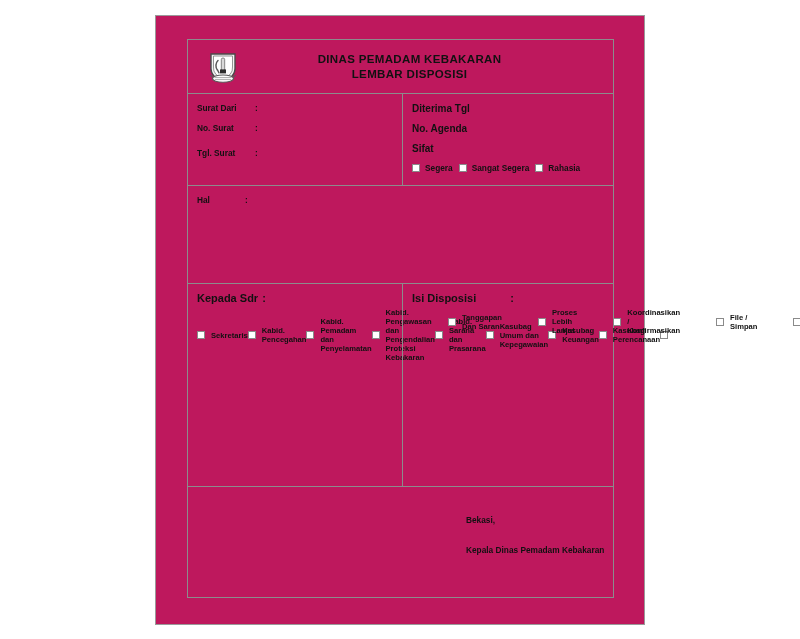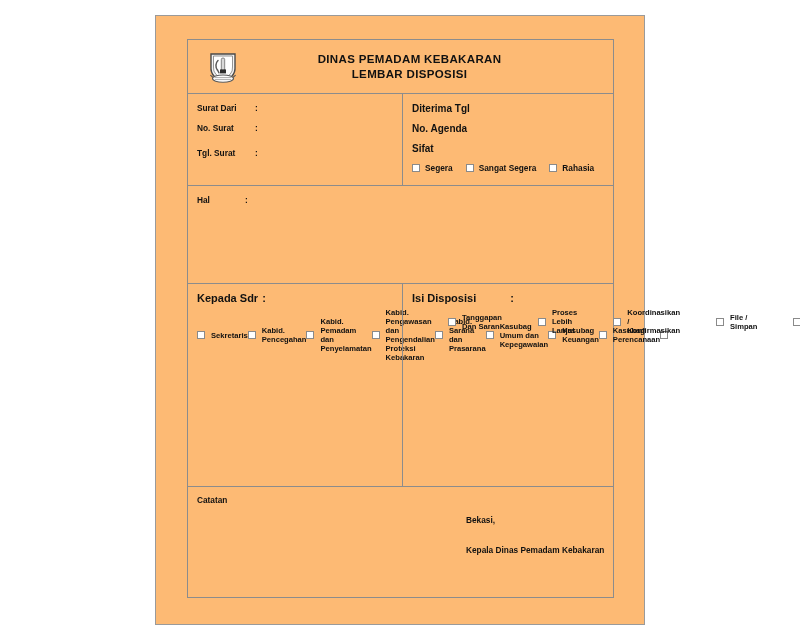--- a/index.html
+++ b/index.html
@@ -15,21 +15,21 @@
     overflow: hidden;
   }
 
   
   #page-sheet {
     position: absolute;
     left: 155px;
     top: 15px;
     width: 490px;
     height: 610px;
-    background: #fdba74;
+    background: #be185d;
     border: 1px solid #9a9a9a;
     box-sizing: border-box;
   }
 
   
   #form-table {
     position: absolute;
     left: 31px;
     top: 23px;
     width: 427px;
@@ -104,21 +104,21 @@
     margin-bottom: 9px;
     font-weight: bold;
     color: #111;
   }
   #tgl-surat-line { margin-top: 14px; }
 
   
   #sifat-options {
     display: flex;
     align-items: center;
-    gap: 13px;
+    gap: 6px;
     margin-top: 1px;
   }
   .sifat-option {
     display: flex;
     align-items: center;
     gap: 5px;
     font-size: 8.3px;
     font-weight: bold;
     color: #111;
   }
@@ -354,21 +354,20 @@
           <div class="check-item">
             <span class="cbox"></span>
             <span class="dotline"></span>
           </div>
         </div>
       </div>
     </div>
 
     <div class="row" id="catatan-row">
       <div class="cell" id="catatan-cell">
-        <div id="catatan-label">Catatan</div>
         <div id="signature-block">
           <div id="sign-place">Bekasi,</div>
           <div>Kepala Dinas Pemadam Kebakaran</div>
         </div>
       </div>
     </div>
 
   </div>
 </div>
 

